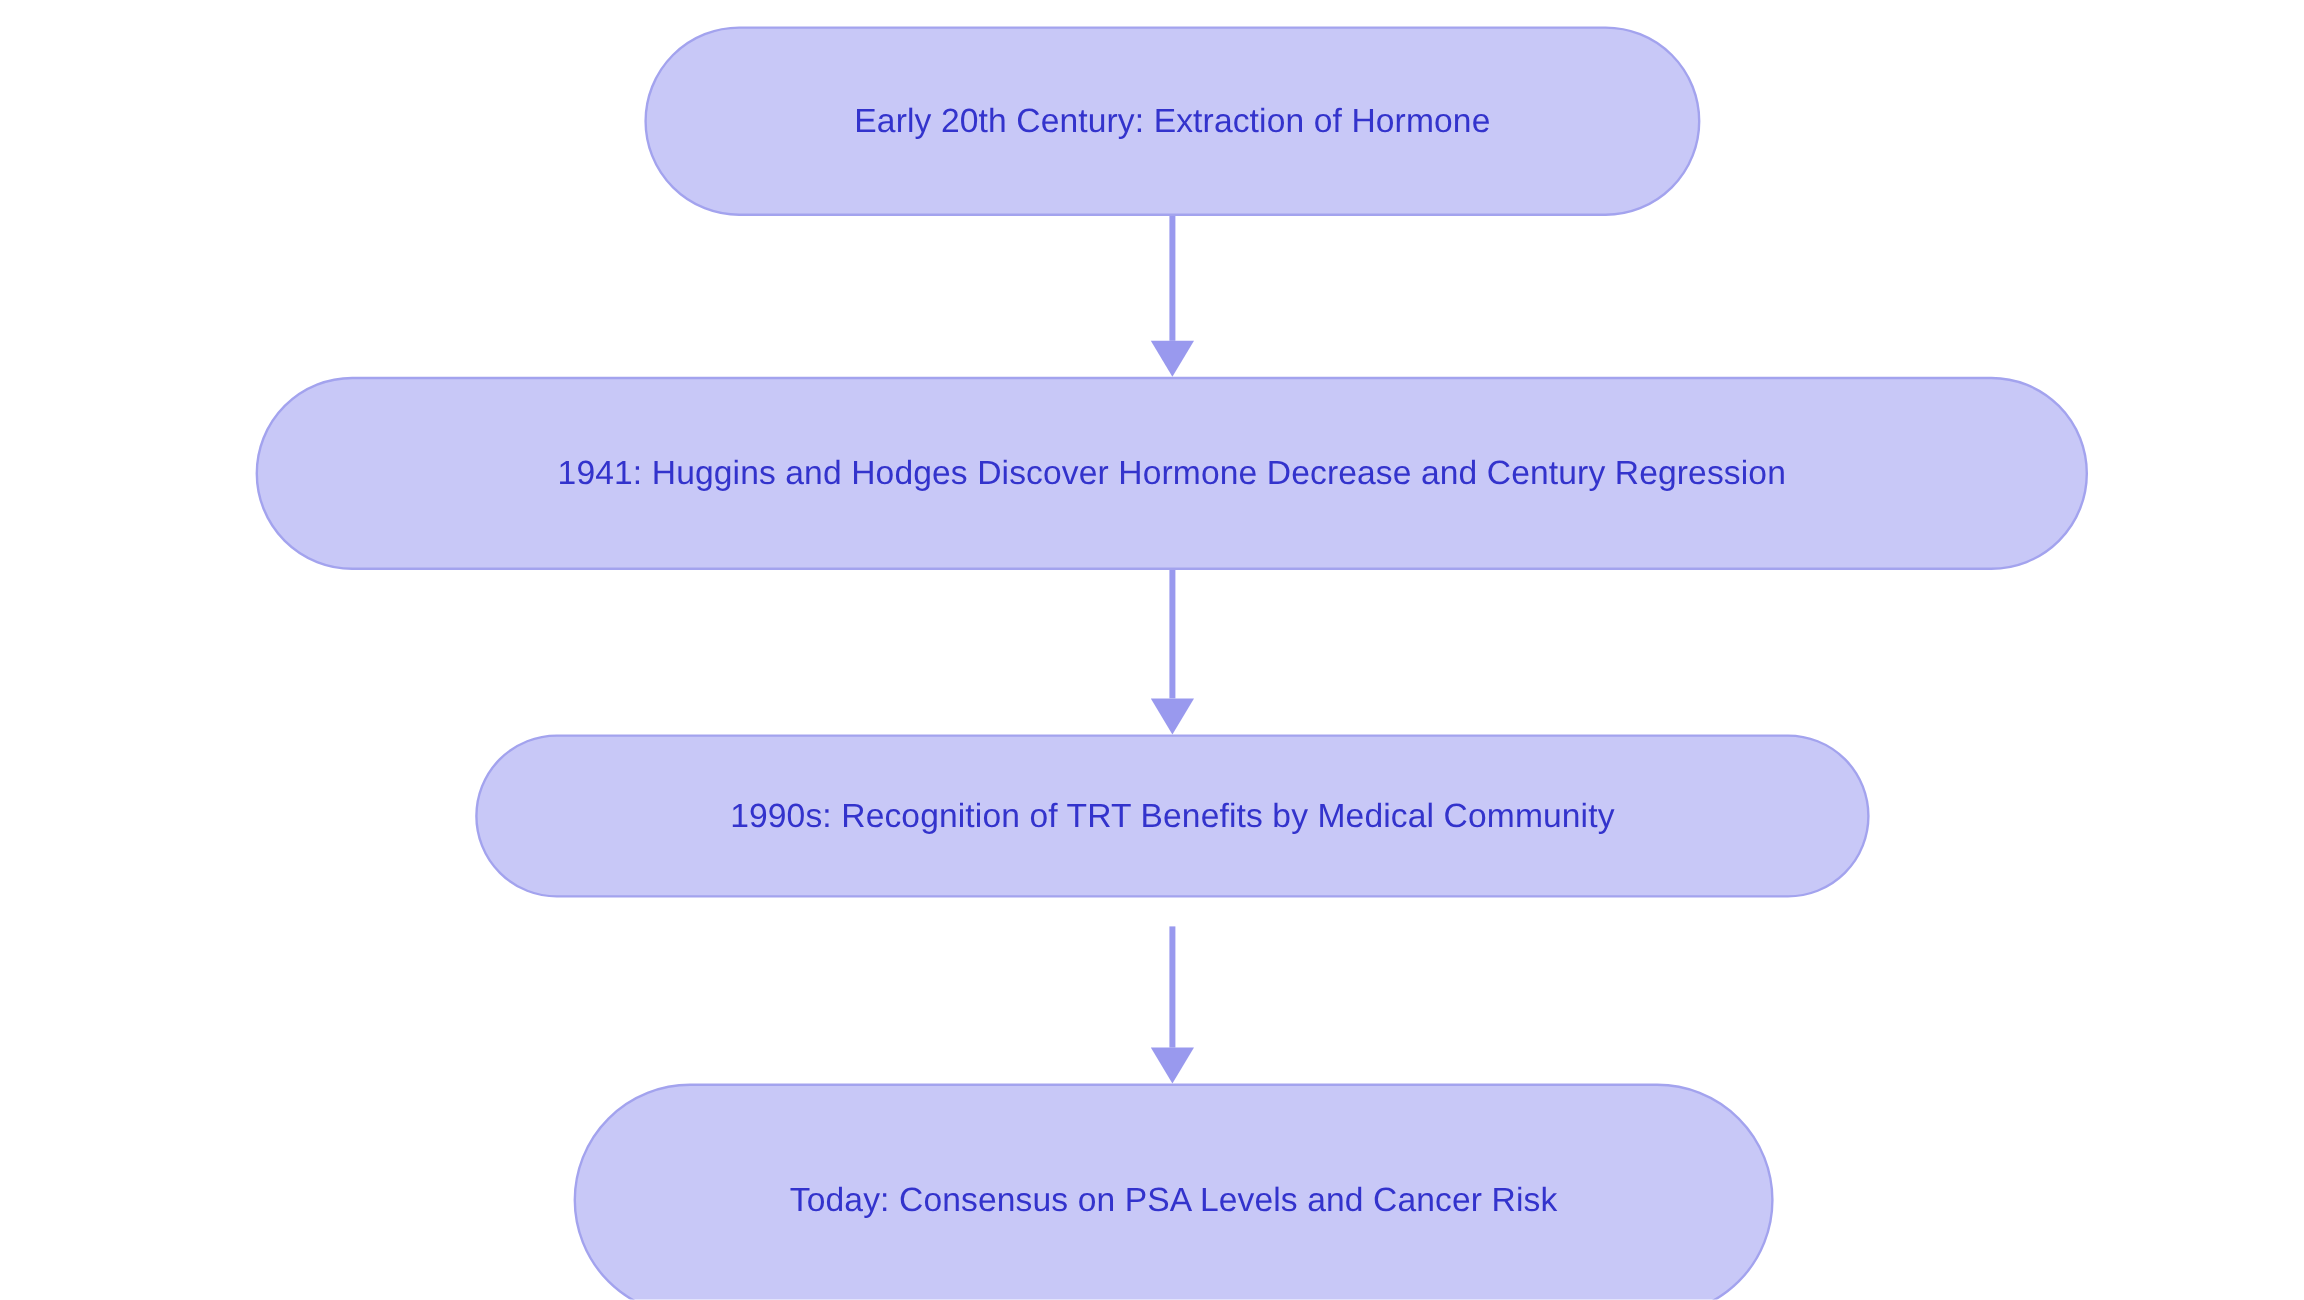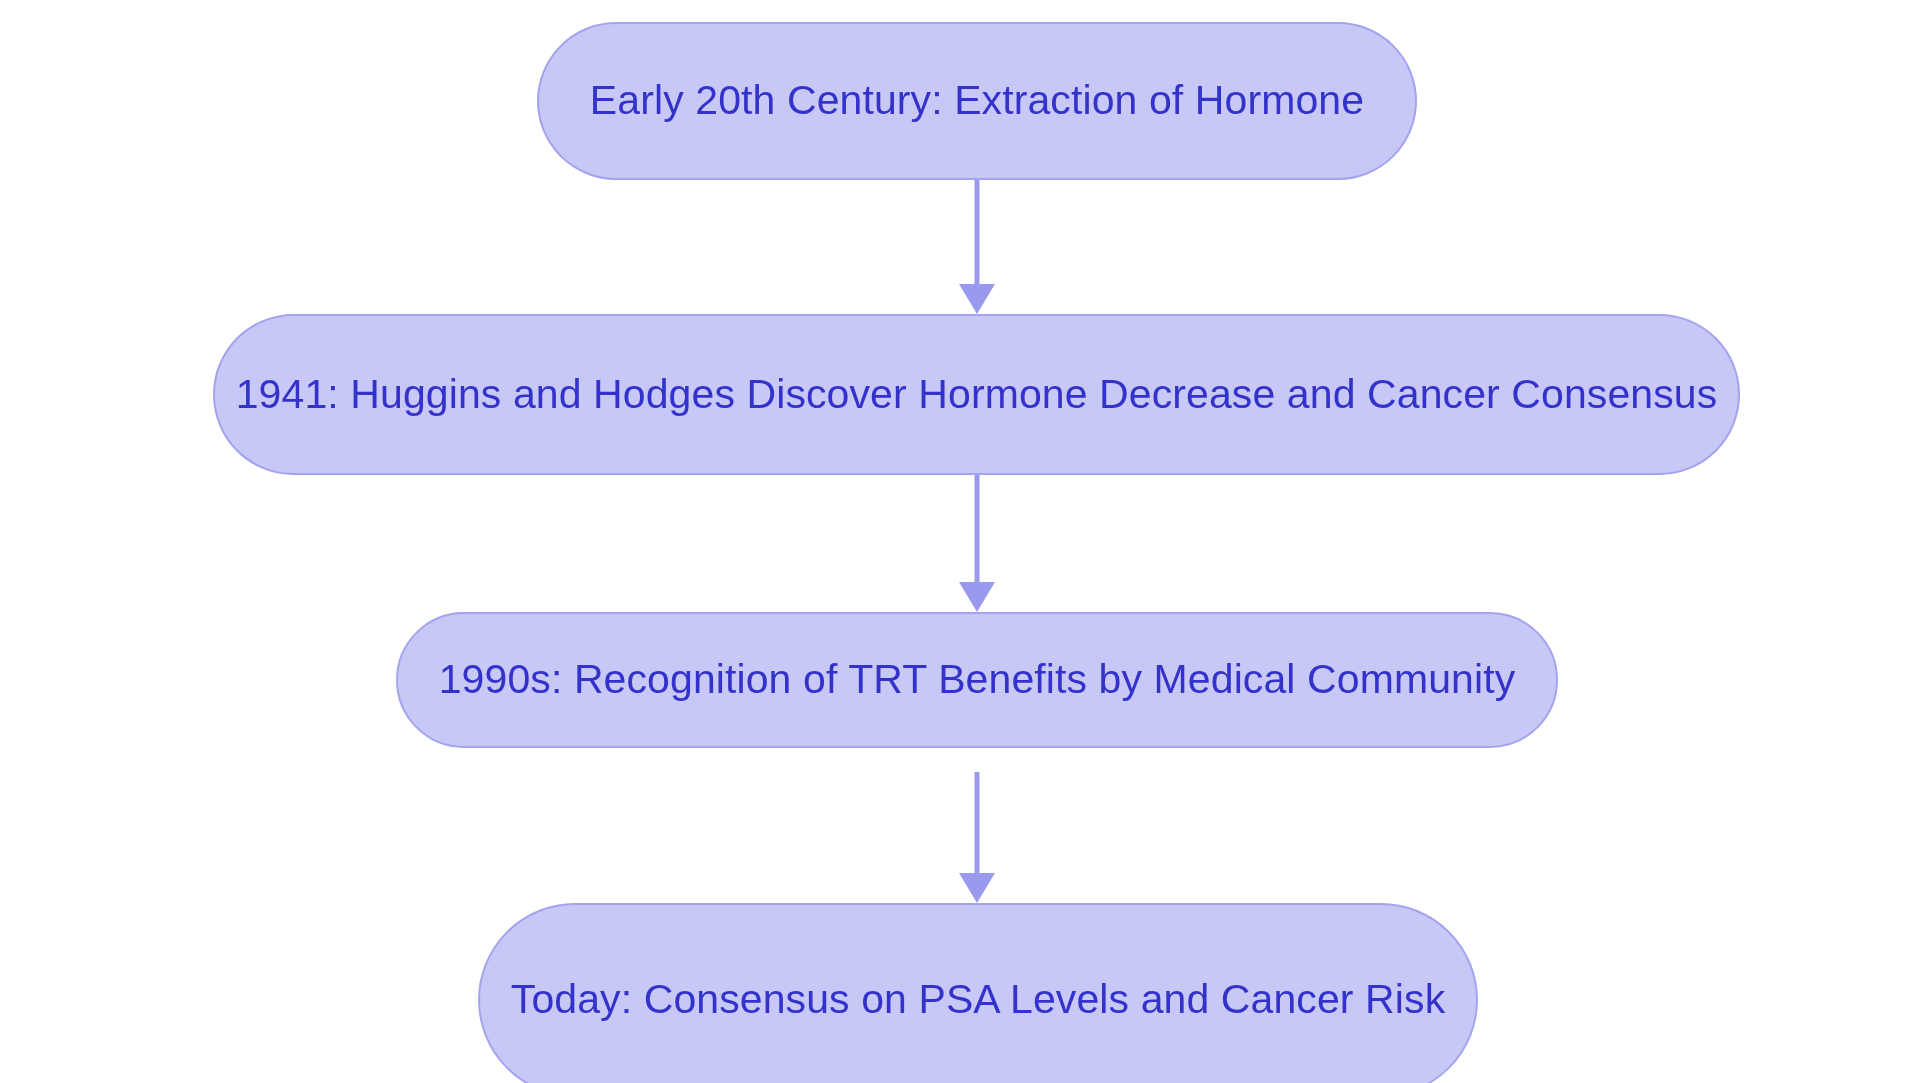--- a/index.html
+++ b/index.html
@@ -27,21 +27,21 @@
     position: absolute;
     box-sizing: border-box;
     background: #c8c8f7;
     border: 2px solid #a3a3ee;
     border-radius: 999px;
     display: flex;
     align-items: center;
     justify-content: center;
     text-align: center;
     color: #3333cc;
-    font-size: 41px;
+    font-size: 28px;
     font-weight: 400;
     letter-spacing: 0.1px;
     line-height: 1.15;
     padding: 0 46px;
     white-space: nowrap;
     font-family: "Liberation Sans", sans-serif;
   }
 
   .node-label {
     display: block;
@@ -97,21 +97,21 @@
   <div class="node" id="node-0">
     <span class="node-label">Early 20th Century: Extraction of Hormone</span>
   </div>
 
   <div class="connector" id="connector-0">
     <span class="stem"></span>
     <span class="head"></span>
   </div>
 
   <div class="node" id="node-1">
-    <span class="node-label">1941: Huggins and Hodges Discover Hormone Decrease and Cancer Consensus</span>
+    <span class="node-label">1941: Huggins and Hodges Discover Hormone Decrease and Century Regression</span>
   </div>
 
   <div class="connector" id="connector-1">
     <span class="stem"></span>
     <span class="head"></span>
   </div>
 
   <div class="node" id="node-2">
     <span class="node-label">1990s: Recognition of TRT Benefits by Medical Community</span>
   </div>

